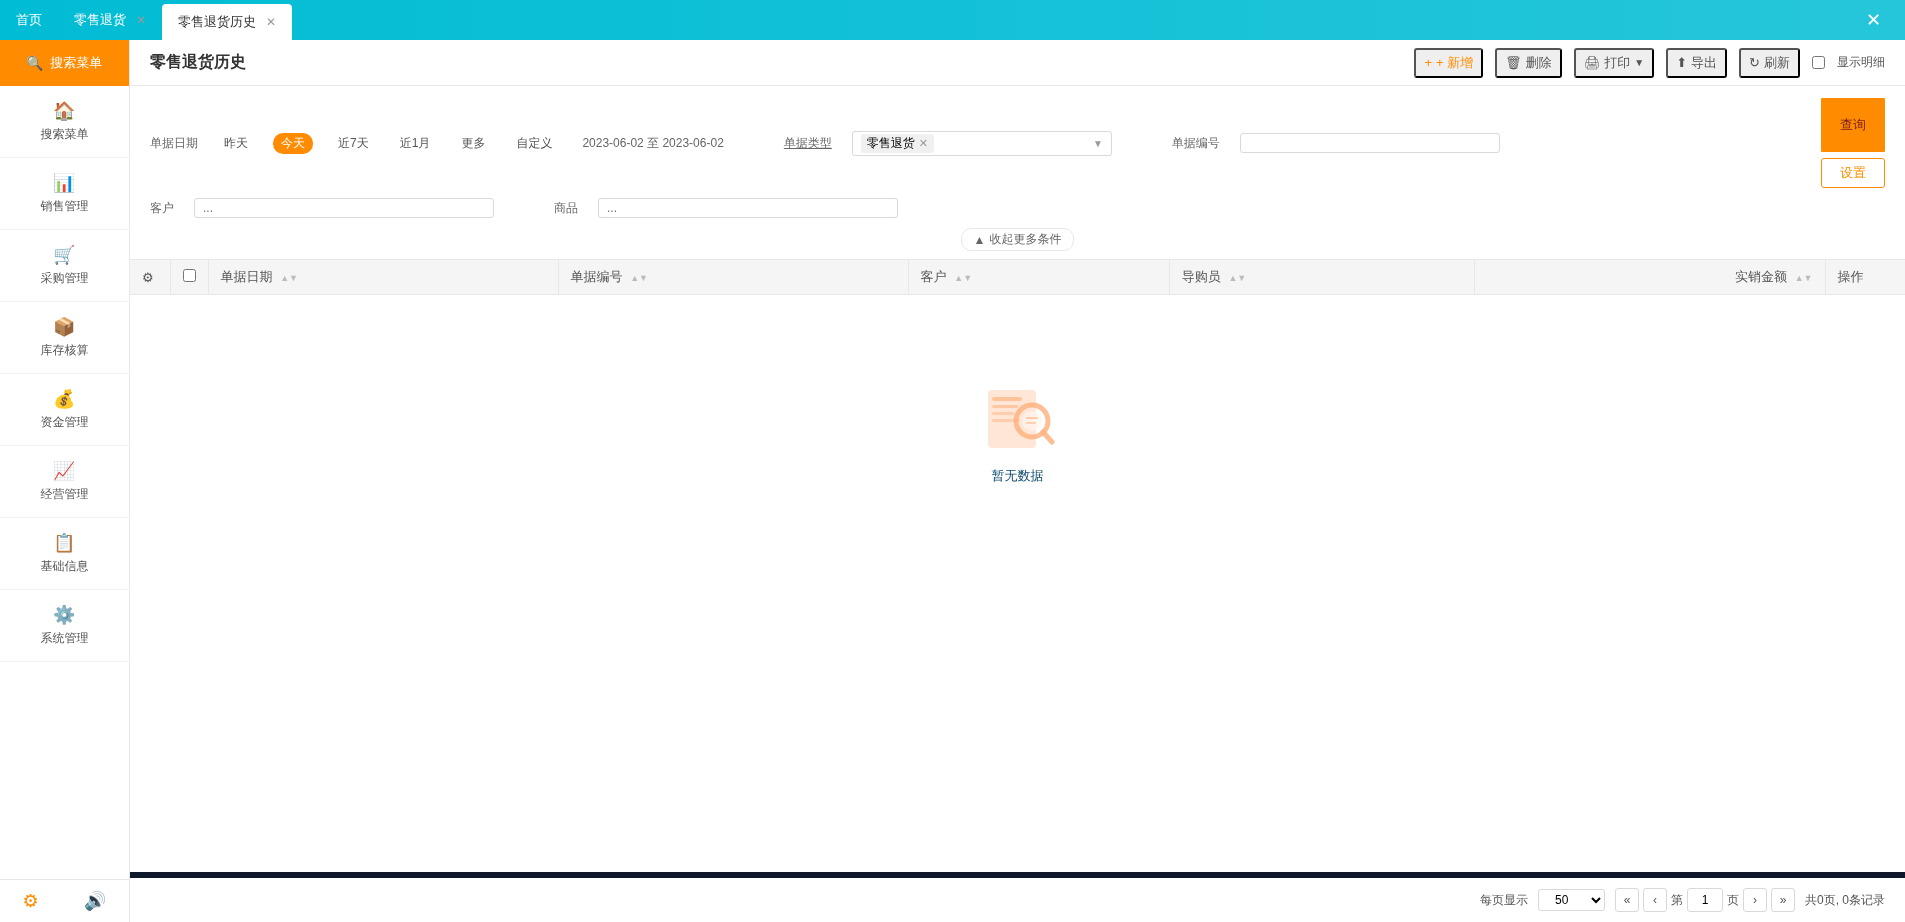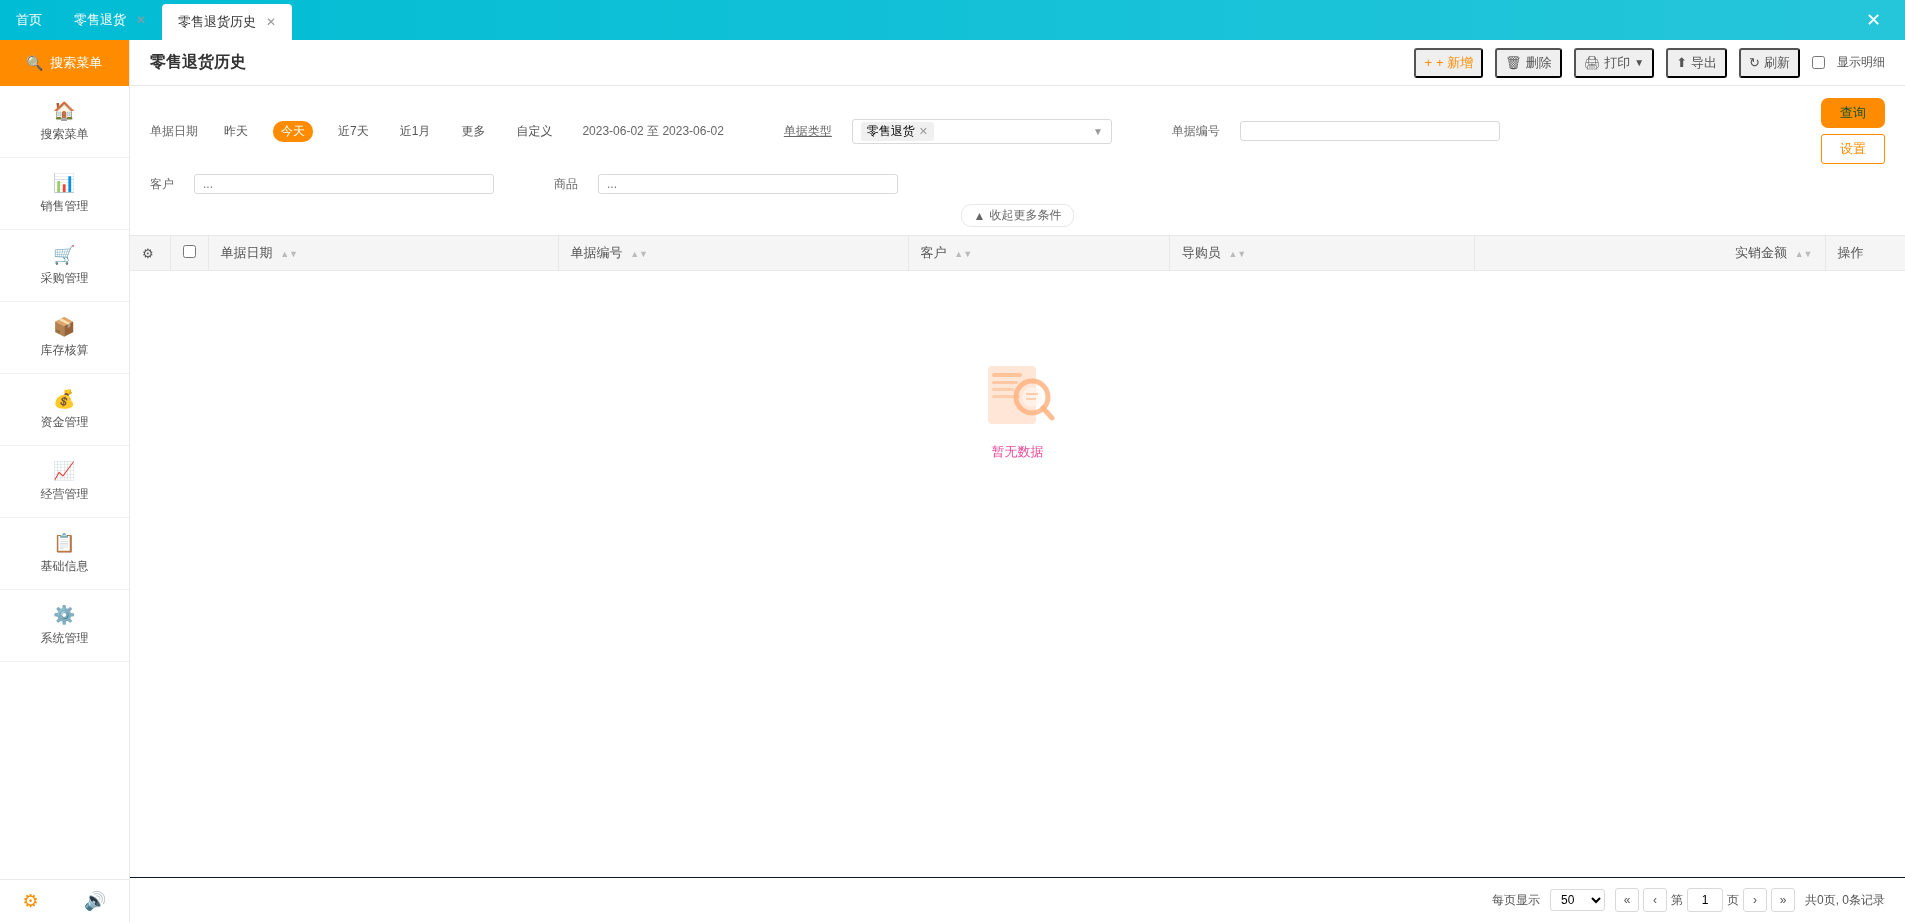--- a/index.html
+++ b/index.html
@@ -248,39 +248,39 @@
       flex-direction: column;
       align-items: center;
       justify-content: center;
       padding: 80px 0;
       gap: 12px;
     }
     .no-data-icon {
       width: 80px;
       height: 80px;
     }
-    .no-data-text { font-size: 13px; color: #ec4899; }
+    .no-data-text { font-size: 13px; color: #0c4a6e; }
 
     
     .pagination-bar {
       display: flex;
       align-items: center;
       justify-content: flex-end;
       padding: 10px 20px;
       background: #fff;
-      border-top: 1px solid #0f172a;
+      border-top: 6px solid #0f172a;
       gap: 10px;
       font-size: 12px;
       color: #555;
       flex-shrink: 0;
     }
     .per-page-select {
       border: 1px solid #d9d9d9;
       border-radius: 3px;
-      padding: 2px 6px;
+      padding: 2px 12px;
       font-size: 12px;
       cursor: pointer;
       background: #fff;
     }
     .pagination-nav { display: flex; align-items: center; gap: 4px; }
     .page-nav-btn {
       width: 24px;
       height: 24px;
       border: 1px solid #d9d9d9;
       border-radius: 3px;
@@ -296,24 +296,24 @@
       width: 36px;
       height: 24px;
       border: 1px solid #d9d9d9;
       border-radius: 3px;
       text-align: center;
       font-size: 12px;
       outline: none;
     }
     .query-btn {
       background: #ff8c00;
-      color: #14532d;
+      color: #7f1d1d;
       border: none;
-      padding: 6px 18px;
-      border-radius: 7px;
+      padding: 18px 18px;
+      border-radius: 1px;
       font-size: 13px;
       cursor: pointer;
     }
     .set-btn {
       background: #fff;
       color: #ff8c00;
       border: 1px solid #ff8c00;
       padding: 5px 18px;
       border-radius: 3px;
       font-size: 13px;

